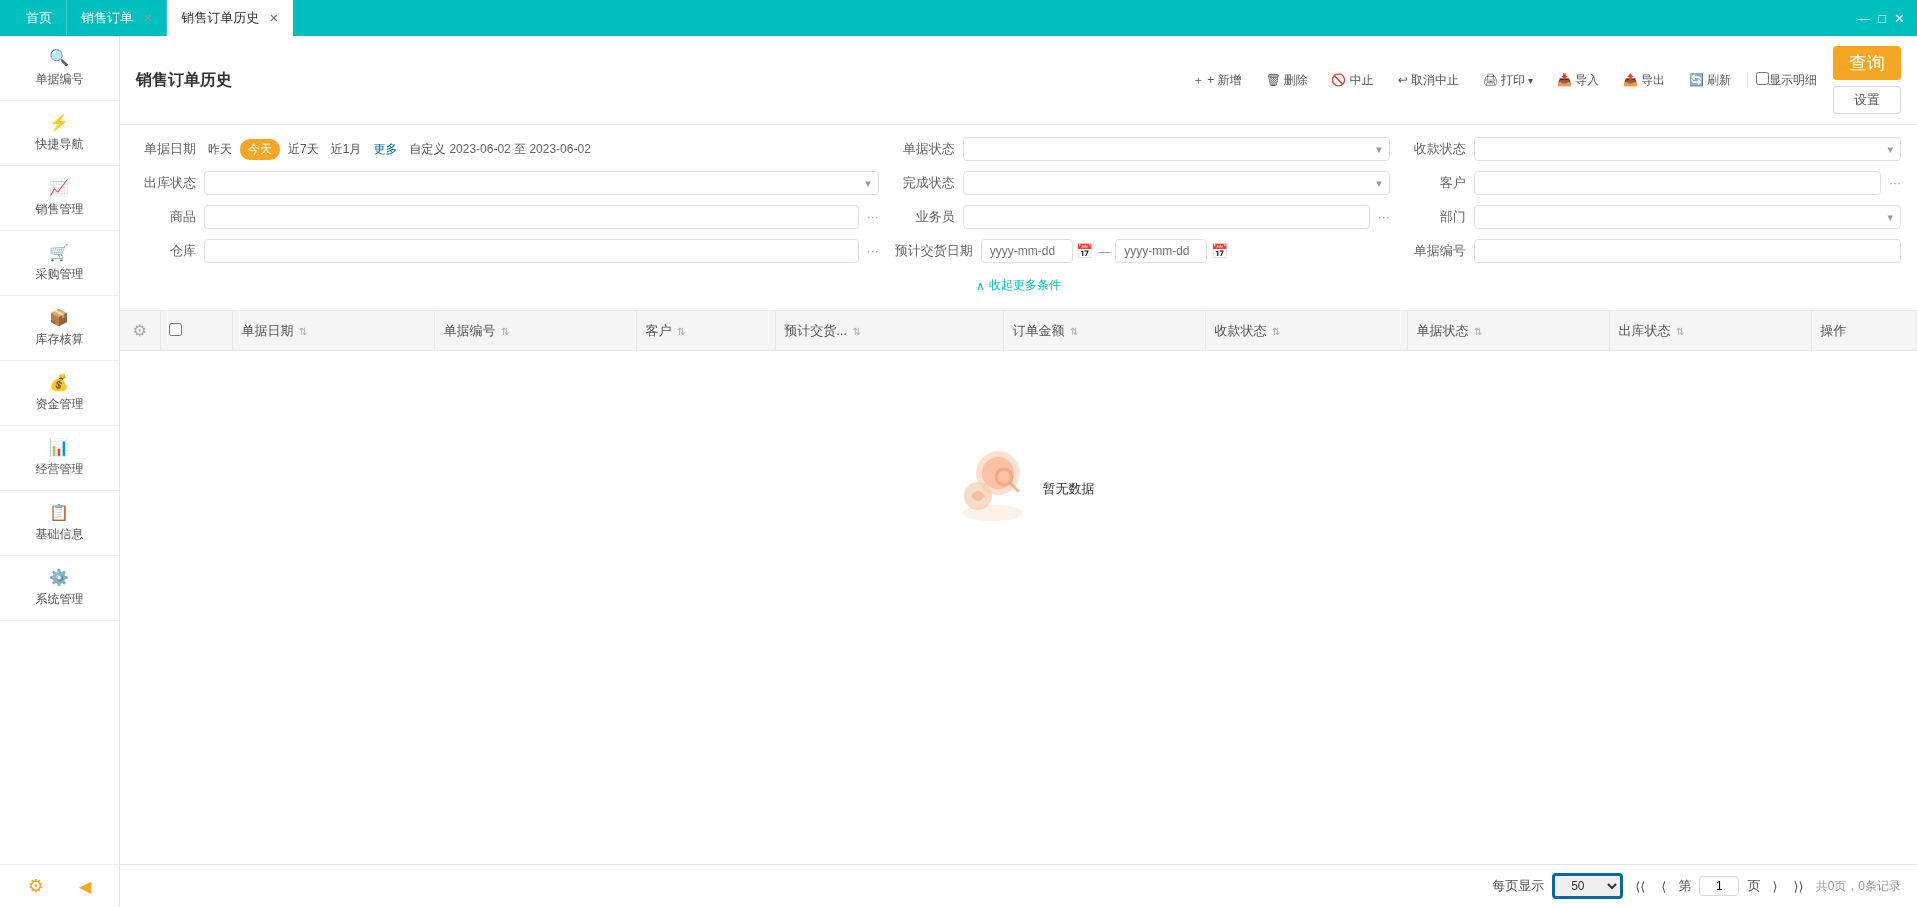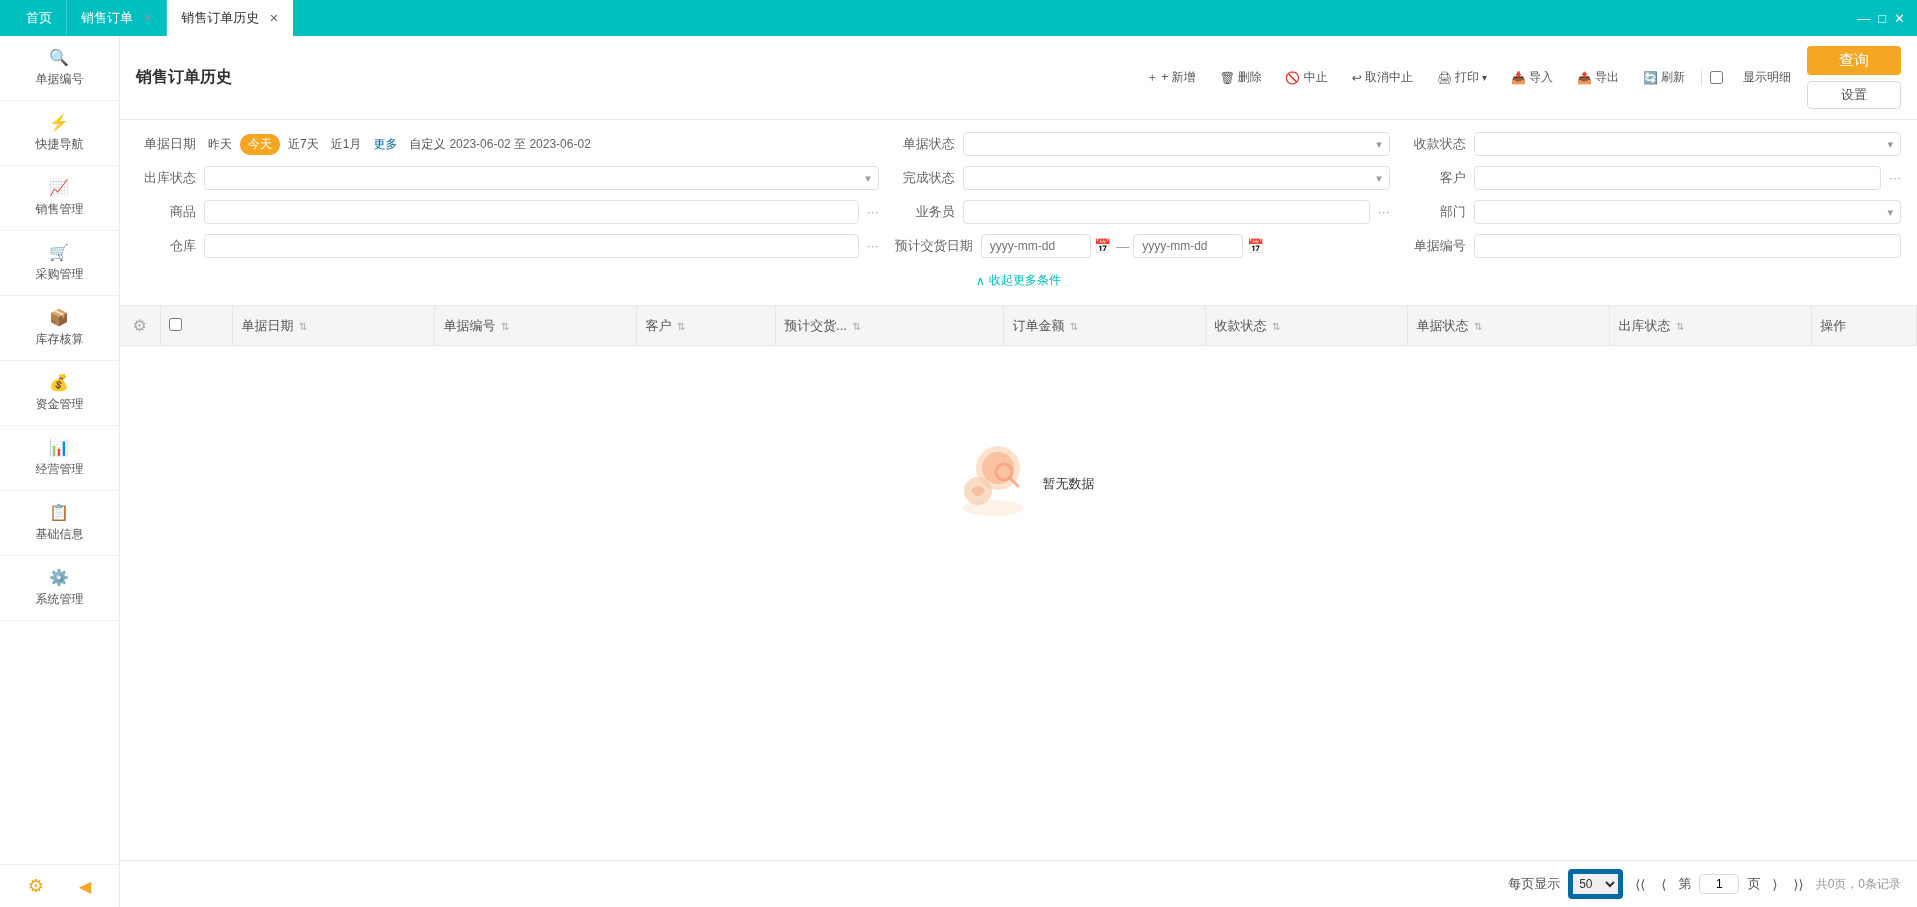--- a/index.html
+++ b/index.html
@@ -26,65 +26,65 @@
 
     
     .content { flex: 1; display: flex; flex-direction: column; overflow: hidden; background: #f5f6fa; }
 
     
     .page-header { background: #fff; padding: 10px 16px; border-bottom: 1px solid #e8e8e8; display: flex; align-items: center; justify-content: space-between; flex-shrink: 0; }
     .page-title { font-size: 16px; font-weight: bold; color: #333; }
     .toolbar { display: flex; align-items: center; gap: 8px; }
     .toolbar-btn { display: flex; align-items: center; gap: 3px; font-size: 12px; color: #555; cursor: pointer; padding: 4px 8px; border: none; background: none; }
     .toolbar-divider { width: 1px; height: 16px; background: #e0e0e0; }
-    .query-btn { background: #f5a623; color: #fff; border: none; border-radius: 4px; padding: 5px 32px; cursor: pointer; font-size: 15px; }
+    .query-btn { background: #f5a623; color: #fff; border: none; border-radius: 4px; padding: 5px 16px; cursor: pointer; font-size: 18px; }
     .setting-btn { background: #fff; color: #555; border: 1px solid #d9d9d9; border-radius: 4px; padding: 4px 14px; cursor: pointer; font-size: 13px; margin-top: 4px; }
-    .display-toggle { display: flex; align-items: center; gap: 20px; font-size: 12px; color: #555; }
+    .display-toggle { display: flex; align-items: flex-start; gap: 0; font-size: 12px; color: #555; }
     .display-toggle input { cursor: pointer; }
 
     
     .filter-area { background: #fff; padding: 12px 16px; border-bottom: 1px solid #e8e8e8; flex-shrink: 0; }
     .filter-row { display: flex; align-items: center; margin-bottom: 10px; gap: 16px; }
     .filter-item { display: flex; align-items: center; gap: 8px; flex: 1; }
     .filter-label { color: #666; font-size: 13px; white-space: nowrap; min-width: 60px; text-align: right; }
     .filter-input { flex: 1; border: 1px solid #e0e0e0; border-radius: 4px; padding: 4px 8px; font-size: 12px; color: #333; background: #fff; outline: none; }
     .filter-select-wrap { flex: 1; position: relative; display: flex; align-items: center; }
     .filter-select-wrap::after { content: '▾'; position: absolute; right: 8px; color: #999; pointer-events: none; font-size: 11px; }
     .filter-select-wrap select { width: 100%; border: 1px solid #e0e0e0; border-radius: 4px; padding: 4px 24px 4px 8px; font-size: 12px; color: #333; background: #fff; outline: none; appearance: none; cursor: pointer; }
     .date-quick-btns { display: flex; align-items: center; gap: 4px; }
     .date-quick-btn { font-size: 12px; color: #555; cursor: pointer; padding: 2px 4px; border-radius: 2px; }
     .date-quick-btn.active { background: #f5a623; color: #fff; border-radius: 10px; padding: 2px 8px; }
     .date-range { font-size: 12px; color: #666; margin-top: 2px; }
     .date-filter-wrap { display: flex; flex-direction: row; }
     .more-link { color: #0369a1; font-size: 12px; cursor: pointer; text-decoration: none; }
     .custom-link { color: #555; font-size: 12px; cursor: pointer; }
     .ellipsis-btn { color: #999; cursor: pointer; font-size: 12px; }
     .date-picker-group { display: flex; align-items: center; gap: 4px; flex: 1; }
-    .date-picker-input { border: 1px solid #e0e0e0; border-radius: 4px; padding: 4px 8px; font-size: 12px; color: #999; width: 110px; }
+    .date-picker-input { border: 1px solid #e0e0e0; border-radius: 4px; padding: 4px 8px; font-size: 12px; color: #999; width: 92px; }
     .date-picker-icon { color: #f5a623; cursor: pointer; font-size: 14px; }
     .date-separator { color: #999; }
     .collapse-row { display: flex; align-items: center; justify-content: center; padding: 4px 0; cursor: pointer; color: #00bfbf; font-size: 12px; gap: 4px; }
 
     
     .table-area { flex: 1; overflow: auto; background: #fff; margin: 0; }
     .data-table { width: 100%; border-collapse: collapse; font-size: 13px; }
     .data-table th { background: #f5f5f5; padding: 10px 8px; text-align: left; border-bottom: 1px solid #e8e8e8; border-right: 1px solid #e8e8e8; color: #555; font-weight: normal; white-space: nowrap; cursor: pointer; }
     .data-table th:first-child { width: 40px; text-align: center; }
     .data-table th .sort-icon { color: #aaa; font-size: 10px; margin-left: 2px; }
     .settings-col { text-align: center; }
     .settings-icon { cursor: pointer; color: #aaa; font-size: 16px; }
     .checkbox-col { text-align: center; }
 
     
     .empty-state { display: flex; flex-direction: row; align-items: center; justify-content: center; padding: 80px 0; }
     .empty-icon { width: 100px; height: 100px; margin-bottom: 16px; }
 
     
     .pagination-bar { background: #fff; border-top: 1px solid #e8e8e8; padding: 8px 16px; display: flex; align-items: center; justify-content: flex-end; gap: 8px; flex-shrink: 0; font-size: 13px; color: #555; }
-    .pagination-bar select { border: 5px solid #0369a1; border-radius: 4px; padding: 2px 2px; font-size: 12px; color: #333; }
+    .pagination-bar select { border: 3px solid #0369a1; border-radius: 4px; padding: 2px 12px; font-size: 12px; color: #333; }
     .pagination-btn { cursor: pointer; color: #555; font-size: 13px; padding: 2px 4px; background: none; border: none; }
     .pagination-btn:disabled { color: #ccc; cursor: default; }
     .page-input { border: 1px solid #d9d9d9; border-radius: 4px; padding: 2px 6px; width: 40px; text-align: center; font-size: 12px; }
     .total-info { color: #999; font-size: 12px; }
   </style>
 </head>
 <body>
 
 <div class="topbar">
   <div class="tab-item">

